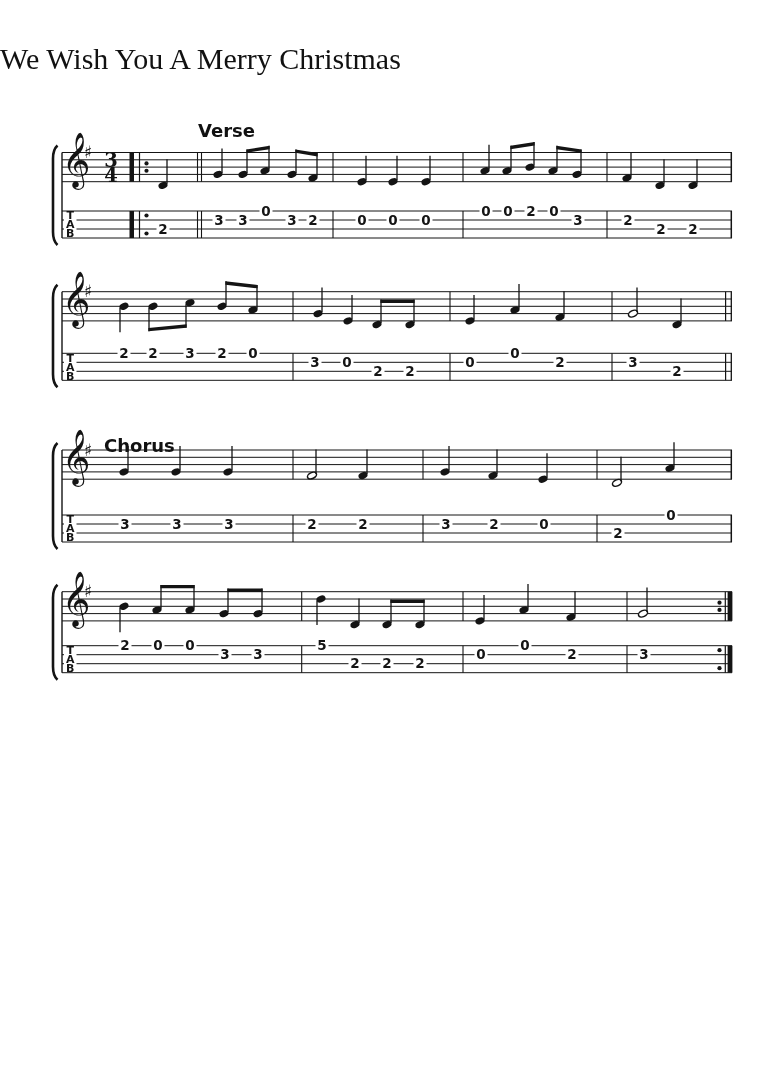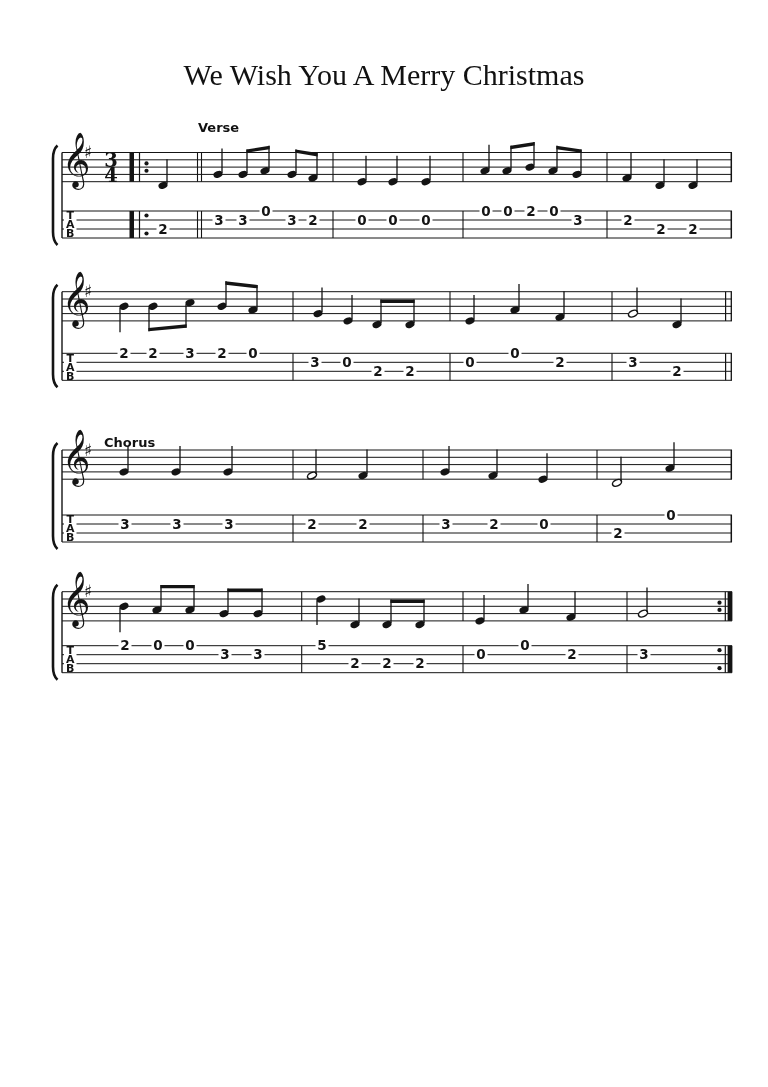--- a/index.html
+++ b/index.html
@@ -1,21 +1,21 @@
 <!DOCTYPE html>
 <html><head>
 <meta charset="utf-8">
 <style>
   html,body{margin:0;padding:0;background:#fff;}
   .page{position:relative;width:768px;height:1087px;background:#fff;overflow:hidden;
         font-family:"Liberation Sans",sans-serif;color:#111;}
-  .title{position:absolute;top:58px;left:0;width:768px;text-align:center;
+  .title{position:absolute;top:42px;left:0;width:768px;
          font-family:"Liberation Serif",serif;font-size:30px;font-weight:400;color:#111;}
   .section-label{position:absolute;font-family:"DejaVu Sans",sans-serif;
-                 font-weight:bold;font-size:13px;color:#111;}
+                 font-weight:bold;font-size:18px;color:#111;}
   .section-label.verse{left:198px;top:120px;}
   .section-label.chorus{left:104px;top:435px;}
   svg#score{position:absolute;left:0;top:0;}
   svg text{user-select:none;}
 </style>
 </head>
 <body>
 
 <div class="page">
   <div class="title">We Wish You A Merry Christmas</div>

